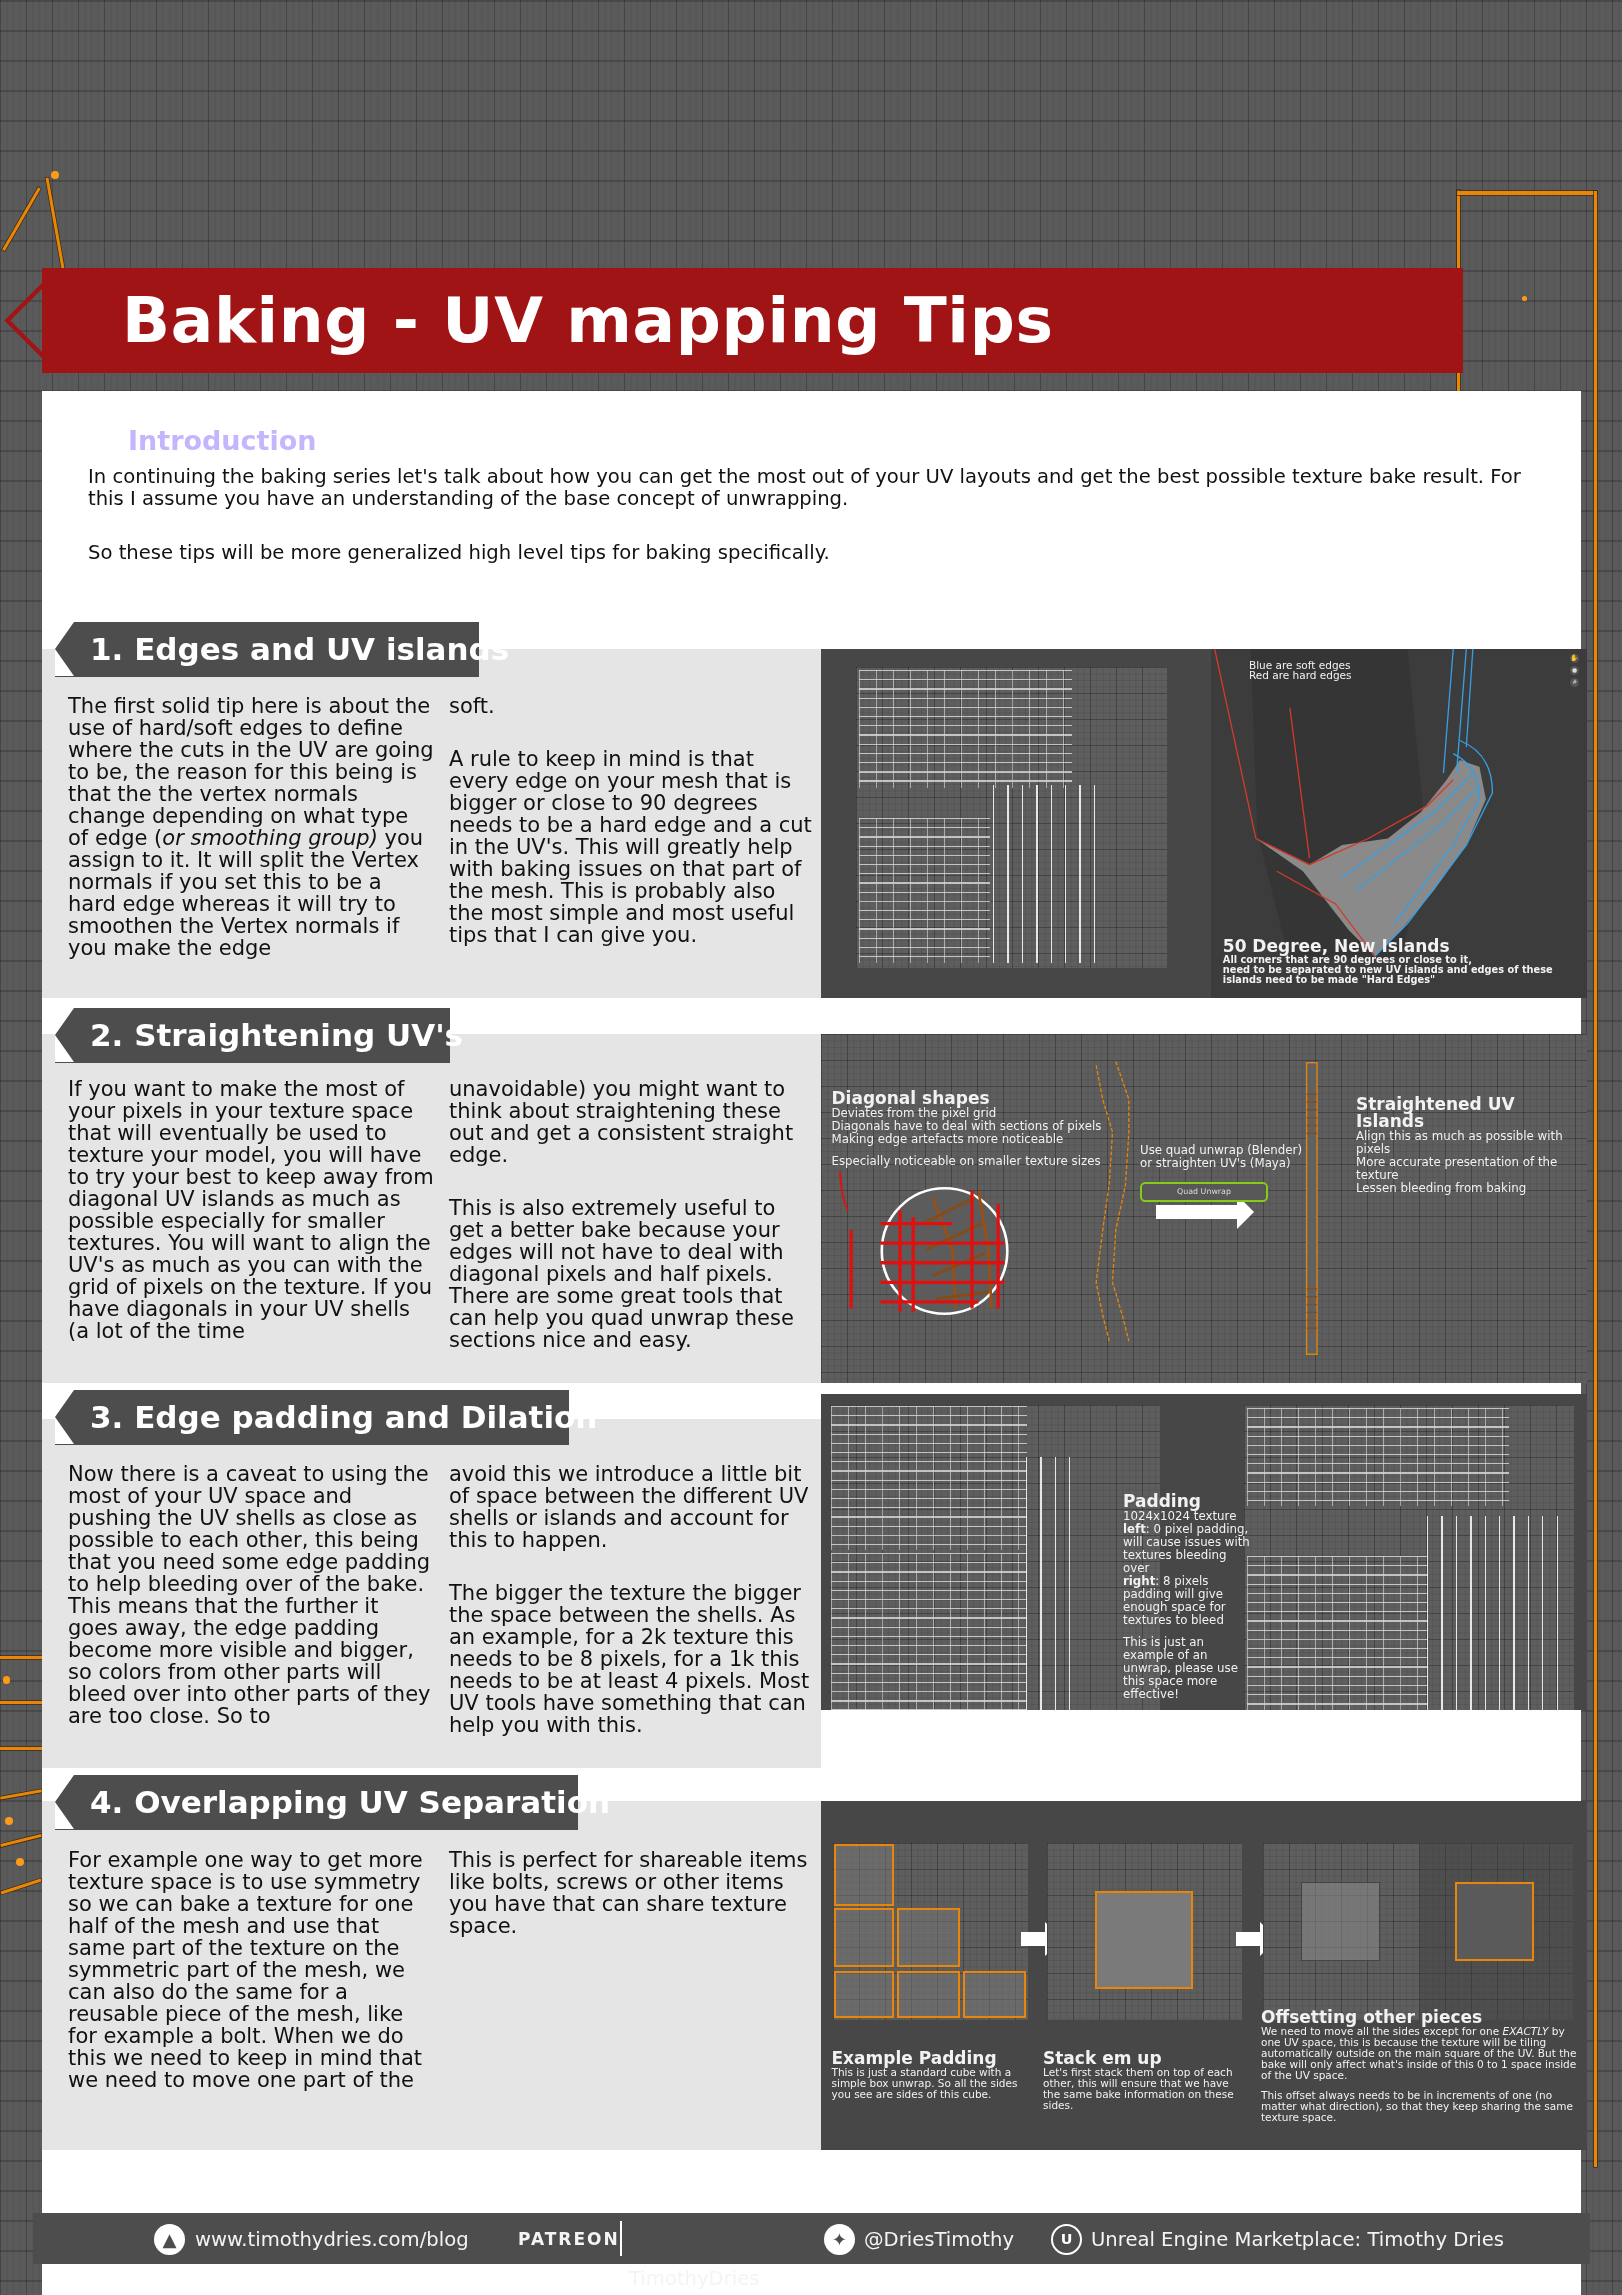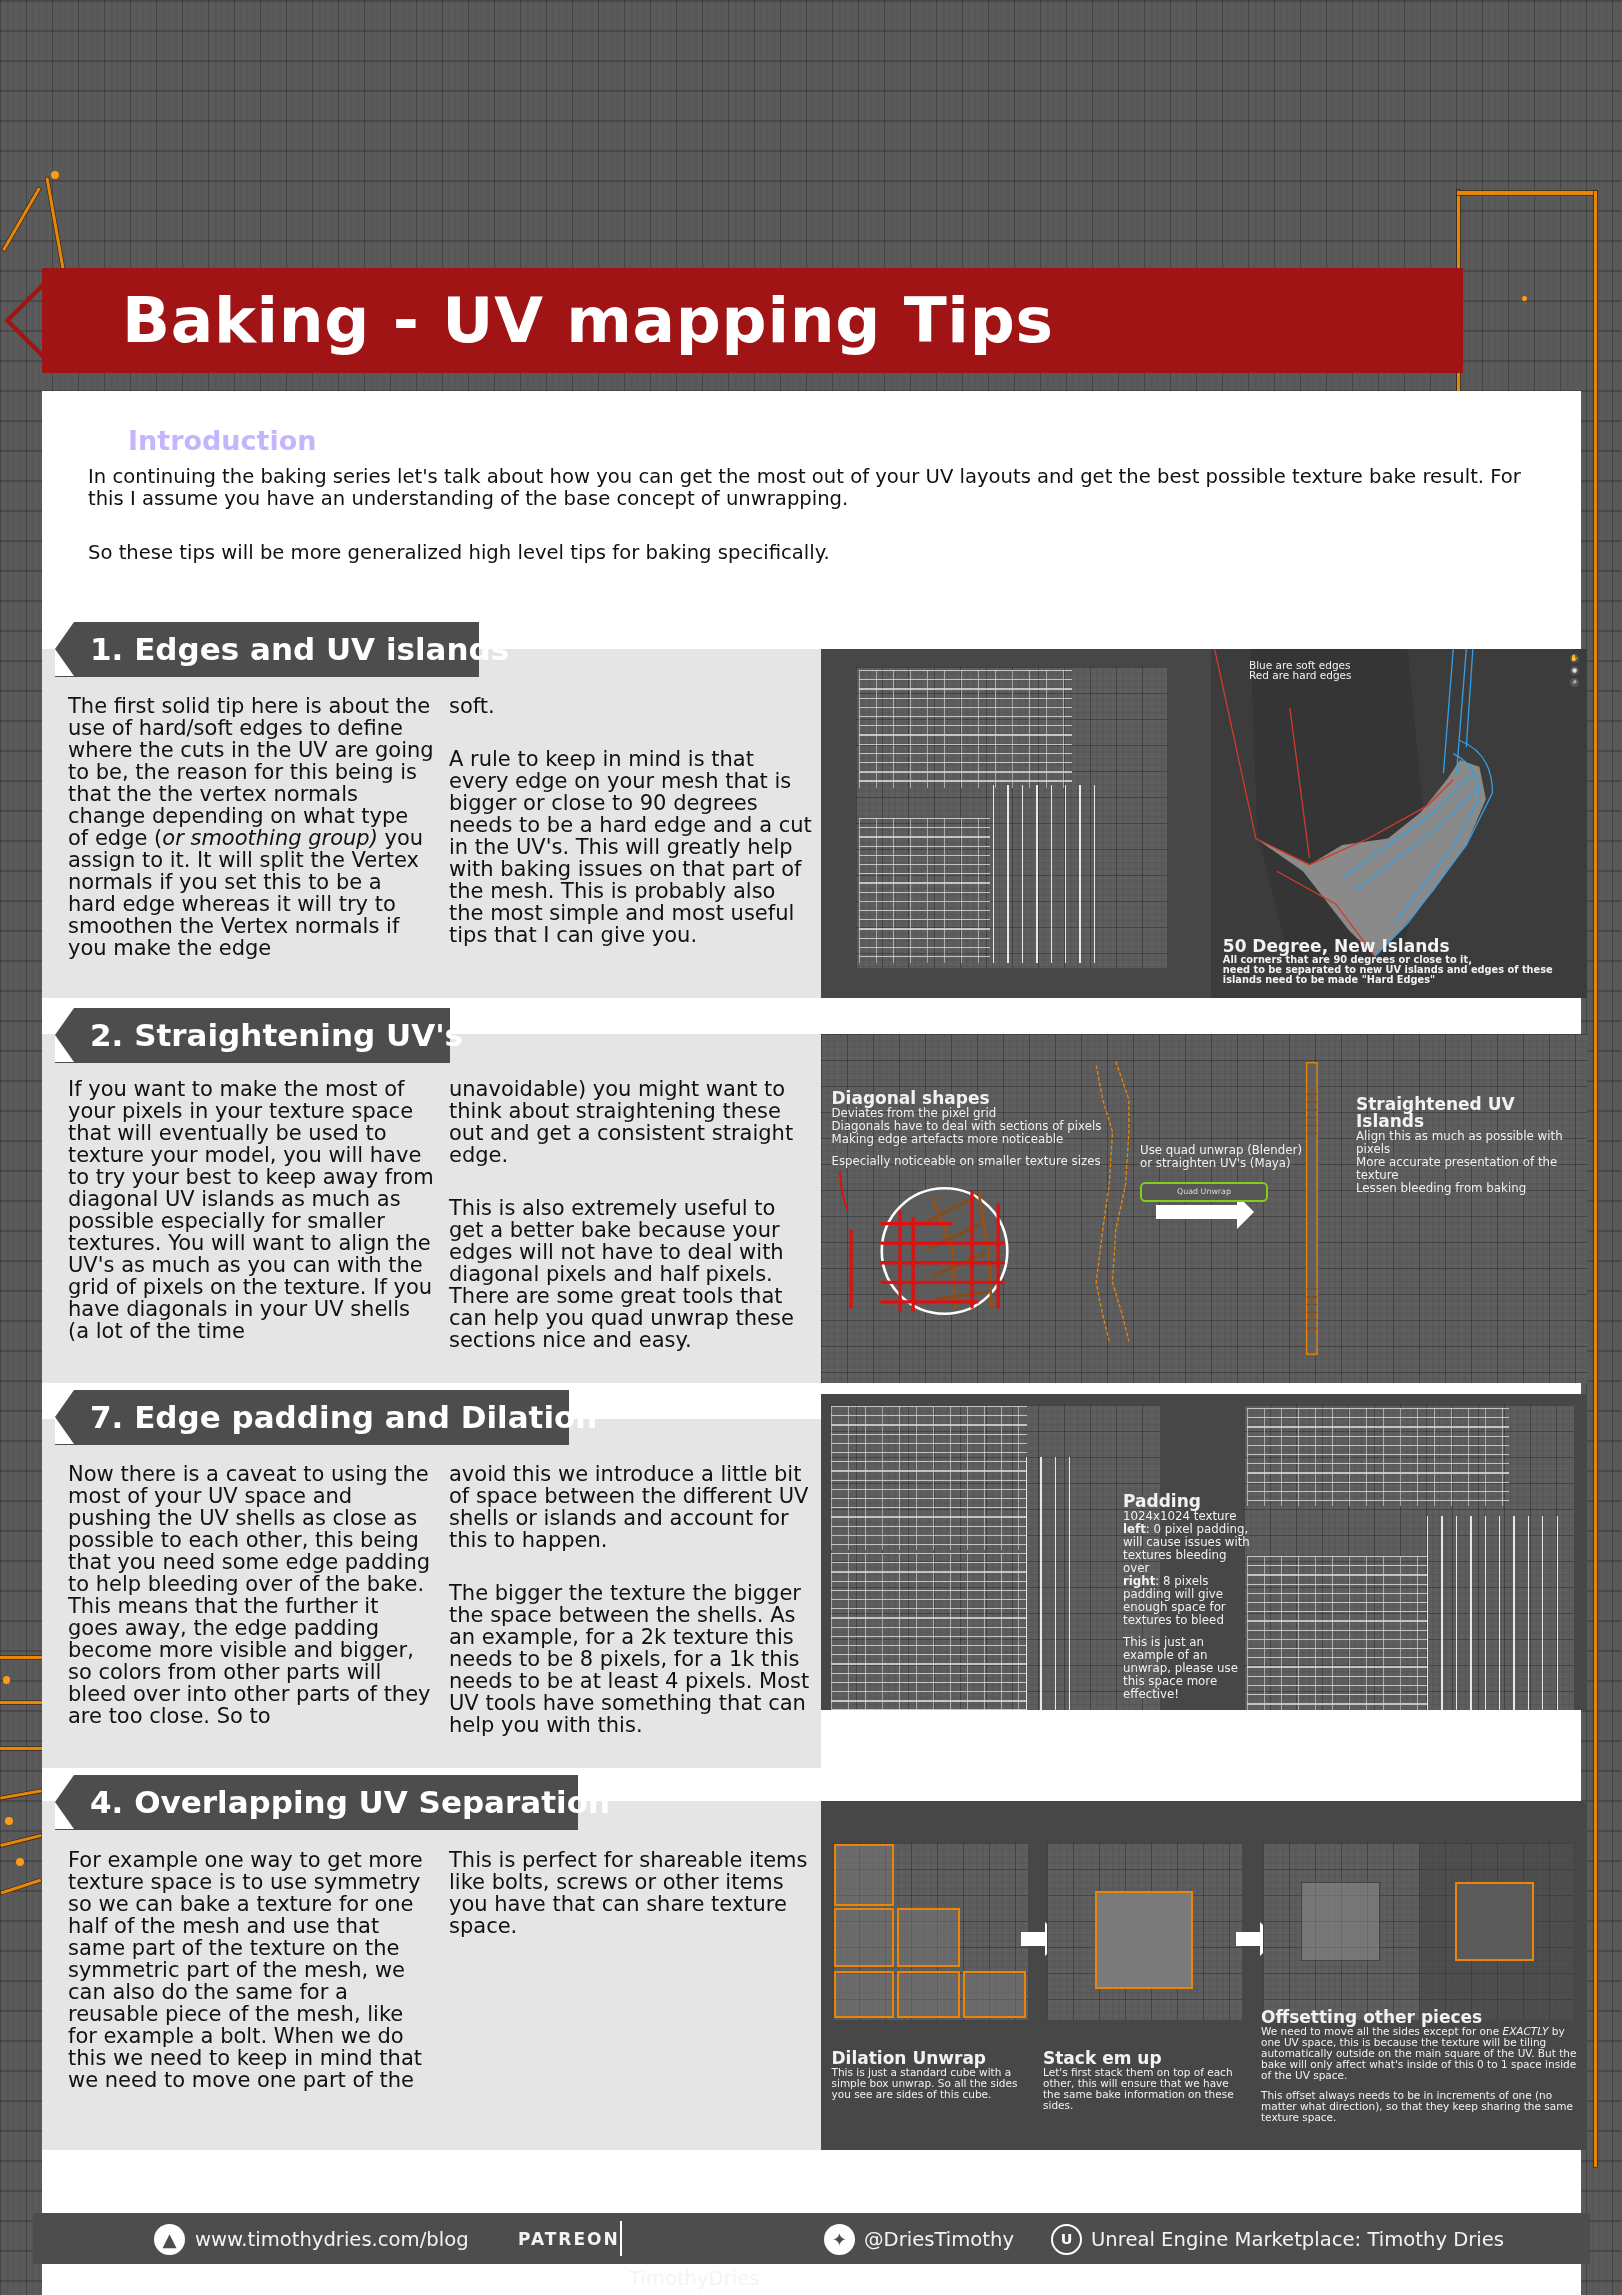--- a/index.html
+++ b/index.html
@@ -282,21 +282,21 @@
     <div class="uv-vlines" style="left:183px;top:111px;width:144px;height:216px;"></div>
   </div>
   <div class="panel-caption" style="left:302px;top:99px;width:131px;">
     <span class="cap-title">Padding</span>
     <div>1024x1024 texture</div>
     <div><b>left</b><span>: 0 pixel padding, will cause issues with textures bleeding over</span></div>
     <div><b>right</b><span>: 8 pixels padding will give enough space for textures to bleed</span></div>
     <div style="margin-top:9.2px;">This is just an example of an unwrap, please use this space more effective!</div>
   </div>
 </div>
-<div class="section-tag" style="top:1390px;width:514px;">7. Edge padding and Dilation</div>
+<div class="section-tag" style="top:1390px;width:514px;">3. Edge padding and Dilation</div>
 <div class="col" style="left:68px;top:1463px;">Now there is a caveat to using the most of your UV space and pushing the UV shells as close as possible to each other, this being that you need some edge padding to help bleeding over of the bake. This means that the further it goes away, the edge padding become more visible and bigger, so colors from other parts will bleed over into other parts of they are too close. So to</div>
 <div class="col" style="left:449px;top:1463px;">
   <p>avoid this we introduce a little bit of space between the different UV shells or islands and account for this to happen.</p>
   <p>The bigger the texture the bigger the space between the shells. As an example, for a 2k texture this needs to be 8 pixels, for a 1k this needs to be at least 4 pixels. Most UV tools have something that can help you with this.</p>
 </div>
 
 <div class="section-bg" style="top:1801px;height:349px;"></div>
 <div class="section-img" style="top:1801px;height:349px;">
   <div class="uv-sheet" style="left:11.8px;top:42px;width:195px;height:177px;">
     <div class="orange-island" style="left:1.3px;top:1.3px;width:60px;height:62px;"></div>
@@ -310,21 +310,21 @@
   <div class="uv-sheet" style="left:226px;top:42px;width:195px;height:177px;">
     <div class="orange-island" style="left:48px;top:48px;width:98px;height:98px;background:#7a7a7a;"></div>
   </div>
   <div class="white-arrow" style="left:415px;top:131px;width:23.6px;"></div>
   <div class="uv-sheet" style="left:442px;top:42px;width:310px;height:177px;">
     <div class="grey-island" style="left:38px;top:39px;width:79px;height:79px;"></div>
     <div style="position:absolute;left:156px;top:0;width:154px;height:177px;background:rgba(60,60,60,0.45);"></div>
     <div class="orange-island" style="left:192px;top:39px;width:79px;height:79px;background:#5a5a5a;"></div>
   </div>
   <div class="panel-caption" style="left:10.5px;top:249px;width:196px;font-size:10.5px;line-height:11px;">
-    <span class="cap-title">Dilation Unwrap</span>
+    <span class="cap-title">Example Padding</span>
     <div>This is just a standard cube with a simple box unwrap. So all the sides you see are sides of this cube.</div>
   </div>
   <div class="panel-caption" style="left:222px;top:249px;width:203px;font-size:10.5px;line-height:11px;">
     <span class="cap-title">Stack em up</span>
     <div>Let's first stack them on top of each other, this will ensure that we have the same bake information on these sides.</div>
   </div>
   <div class="panel-caption" style="left:440px;top:208px;width:326px;font-size:10.5px;line-height:11px;">
     <span class="cap-title">Offsetting other pieces</span>
     <div><span>We need to move all the sides except for one </span><em>EXACTLY</em><span> by one UV space, this is because the texture will be tiling automatically outside on the main square of the UV. But the bake will only affect what's inside of this 0 to 1 space inside of the UV space.</span></div>
     <div style="margin-top:9.2px;">This offset always needs to be in increments of one (no matter what direction), so that they keep sharing the same texture space.</div>

